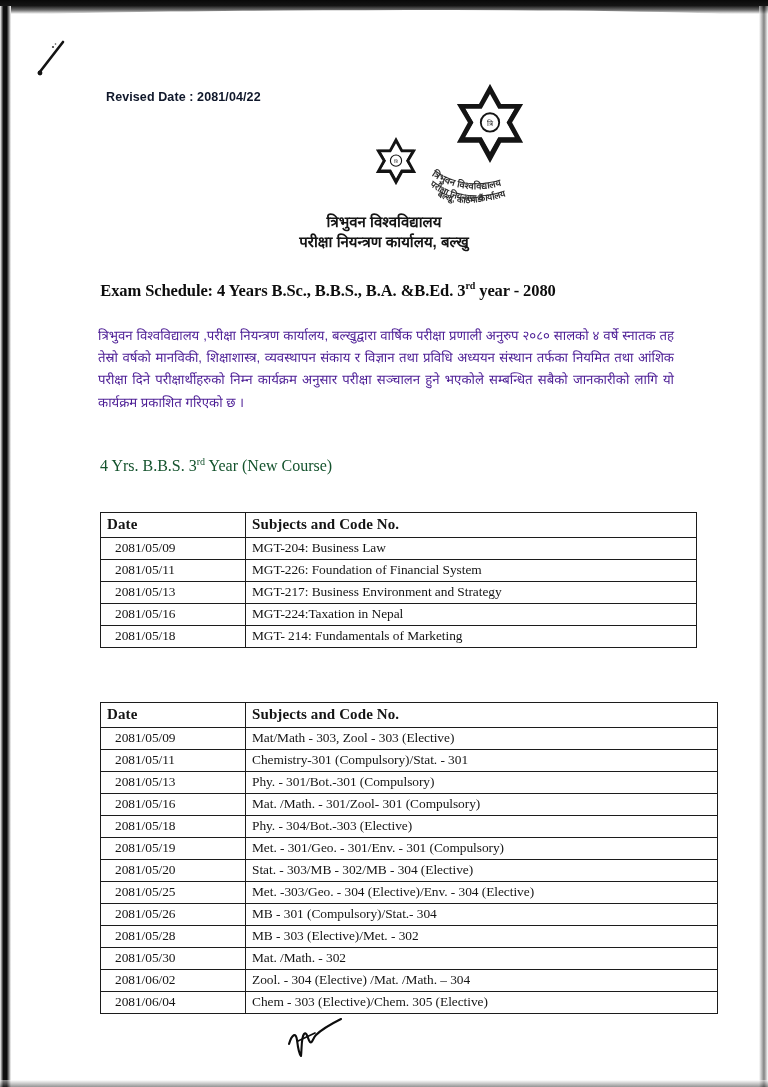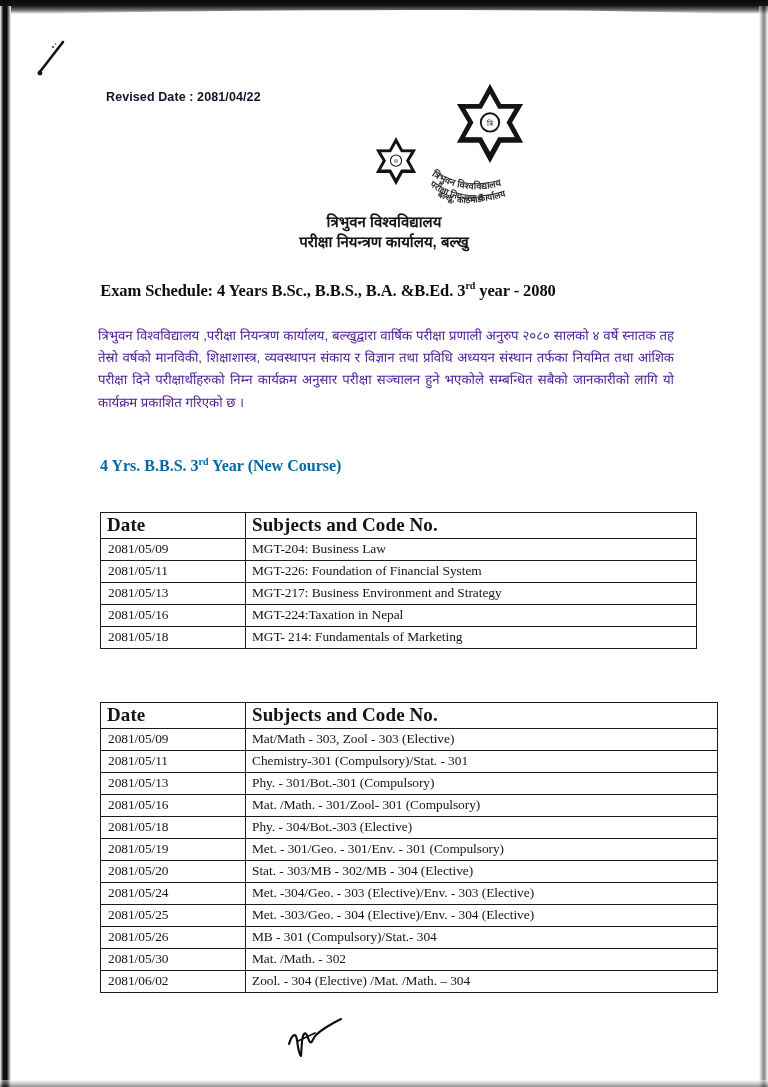--- a/index.html
+++ b/index.html
@@ -121,22 +121,22 @@
 
   
   .section-head {
     position: absolute;
     left: 100px;
     width: 560px;
   }
   .section-head .en {
     font-family: "Liberation Serif", serif;
     font-size: 16px;
-    font-weight: bold;
-    color: #0369a1;
+    font-weight: normal;
+    color: #14532d;
     line-height: 1.35;
   }
   .section-head .en sup { font-size: 10px; vertical-align: super; }
   .section-head .np {
     font-family: "Liberation Sans", sans-serif;
     font-size: 13.6px;
     color: #161616;
     line-height: 1.45;
     margin-top: 1px;
   }
@@ -149,31 +149,31 @@
     font-family: "Liberation Serif", serif;
   }
   table.sched th, table.sched td {
     border: 1px solid #1c1c1c;
     padding: 1px 0 2px 6px;
     text-align: left;
     vertical-align: middle;
     color: #141414;
   }
   table.sched th {
-    font-size: 19px;
+    font-size: 15px;
     font-weight: bold;
     height: 21px;
     letter-spacing: .1px;
   }
   table.sched td {
     font-size: 13.4px;
     height: 18px;
     letter-spacing: -.05px;
   }
-  table.sched td.date { padding-left: 7px; }
+  table.sched td.date { padding-left: 14px; }
   table.sched .col-date { width: 145px; }
 
   #table-bbs { left: 100px; top: 512px; width: 597px; }
   #table-bsc { left: 100px; top: 702px; width: 618px; }
 </style>
 </head>
 <body>
 
 <div class="page">
 
@@ -307,38 +307,42 @@
         </tr>
         <tr>
           <td class="date">2081/05/19</td>
           <td>Met. - 301/Geo. - 301/Env. - 301 (Compulsory)</td>
         </tr>
         <tr>
           <td class="date">2081/05/20</td>
           <td>Stat. - 303/MB - 302/MB - 304 (Elective)</td>
         </tr>
         <tr>
-          <td class="date">2081/05/24</td>
-          <td>Met. -304/Geo. - 303 (Elective)/Env. - 303 (Elective)</td>
-        </tr>
-        <tr>
           <td class="date">2081/05/25</td>
           <td>Met. -303/Geo. - 304 (Elective)/Env. - 304 (Elective)</td>
         </tr>
         <tr>
           <td class="date">2081/05/26</td>
           <td>MB - 301 (Compulsory)/Stat.- 304</td>
         </tr>
         <tr>
+          <td class="date">2081/05/28</td>
+          <td>MB - 303 (Elective)/Met. - 302</td>
+        </tr>
+        <tr>
           <td class="date">2081/05/30</td>
           <td>Mat. /Math. - 302</td>
         </tr>
         <tr>
           <td class="date">2081/06/02</td>
           <td> Zool. - 304 (Elective) /Mat. /Math. – 304</td>
+        </tr>
+        <tr>
+          <td class="date">2081/06/04</td>
+          <td>Chem - 303 (Elective)/Chem. 305 (Elective)</td>
         </tr>
       </tbody>
   </table>
 
   <svg class="signature" viewBox="0 0 80 44">
     <path d="M4 26 C7 16, 11 14, 12 22 C13 30, 14 36, 16 38 C17 30, 16 20, 19 16
              C22 13, 23 22, 25 24 C27 26, 28 20, 31 17 C36 12, 44 7, 56 1" fill="none" stroke="#0d0d0d" stroke-width="2.1" stroke-linecap="round" stroke-linejoin="round"></path>
     <path d="M13 23 L30 15" fill="none" stroke="#0d0d0d" stroke-width="1.7" stroke-linecap="round"></path>
   </svg>
 

